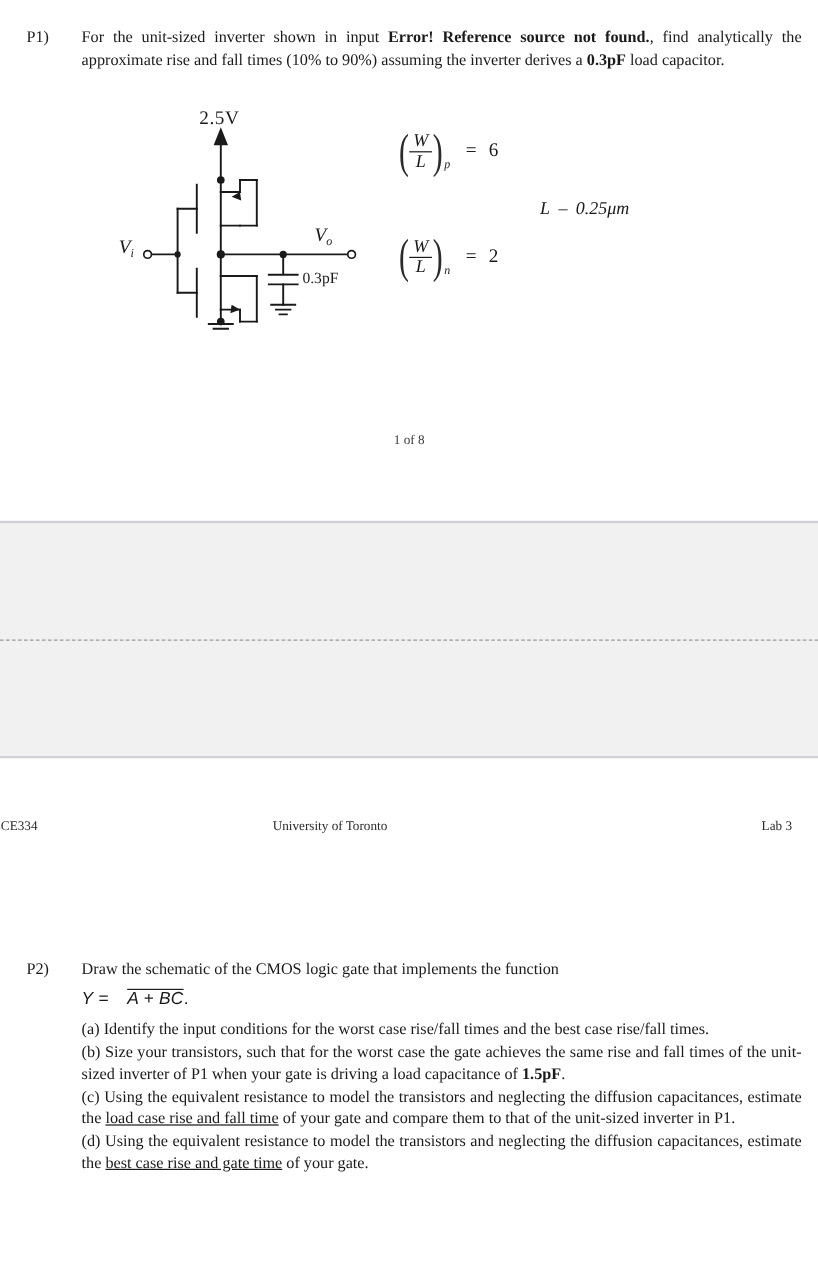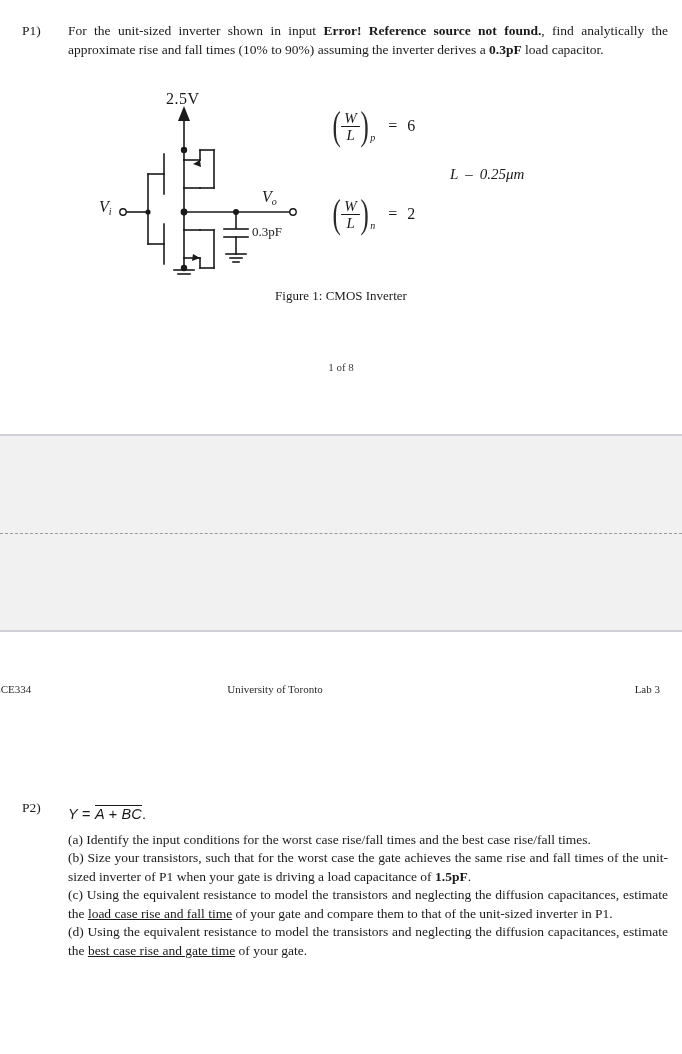--- a/index.html
+++ b/index.html
@@ -80,20 +80,21 @@
     margin: 6px 0 7px 0;
     font-size: 14.5px;
     font-family: "Liberation Sans", sans-serif;
     letter-spacing: .2px;
   }
   .ovl {
     border-top: 1.3px solid #1a1a1a;
     padding-top: 1px;
     display: inline-block;
     line-height: 1.05;
+    margin-left: 11px;
   }
   .ital { font-style: italic; }
 
   
   #figure-block {
     position: absolute;
     left: 0;
     top: 88px;
     width: 682px;
     height: 230px;
@@ -314,39 +315,39 @@
       <div id="len-eq">
         <span>L</span><span class="dash">–</span><span>0.25μm</span>
       </div>
 
       <div class="wl" style="left:0; top:88px;">
         <span class="paren">(</span><span class="frac"><span class="num">W</span><span class="den">L</span></span><span class="paren">)</span><span class="sub">n</span><span class="eqs">=</span><span class="val">2</span>
       </div>
     </div>
   </div>
 
-  <div id="fig-caption">Figure 1: CMOS Inverter</div>
   <div id="page-number">1 of 8</div>
 </div>
 
 <div id="page-gap">
   <div class="gap-dash"></div>
 </div>
 
 <div class="page" id="page-two">
 
   <div id="footer" style="top:51px;">
     <span class="f-left">ECE334</span>
     <span class="f-center">University of Toronto</span>
     <span class="f-right">Lab 3</span>
   </div>
 
   <div class="problem" id="problem-2" style="top:167px;">
     <div class="prob-label">P2)</div>
     <div class="prob-body">
+      <p>Draw the schematic of the CMOS logic gate that implements the function</p>
 
       <div class="eqn-line">
         <span class="ital">Y</span>
         <span>=</span>
         <span class="ovl ital">A + BC</span><span>.</span>
       </div>
 
       <p class="sub-part"><span>(a)</span><span> Identify the input conditions for the worst case rise/fall times and the best case rise/fall times.</span></p>
 
       <p class="sub-part"><span>(b)</span><span> Size your transistors, such that for the worst case the gate achieves the same rise and fall times of the unit-sized inverter of P1 when your gate is driving a load capacitance of </span><b>1.5pF</b><span>.</span></p>

